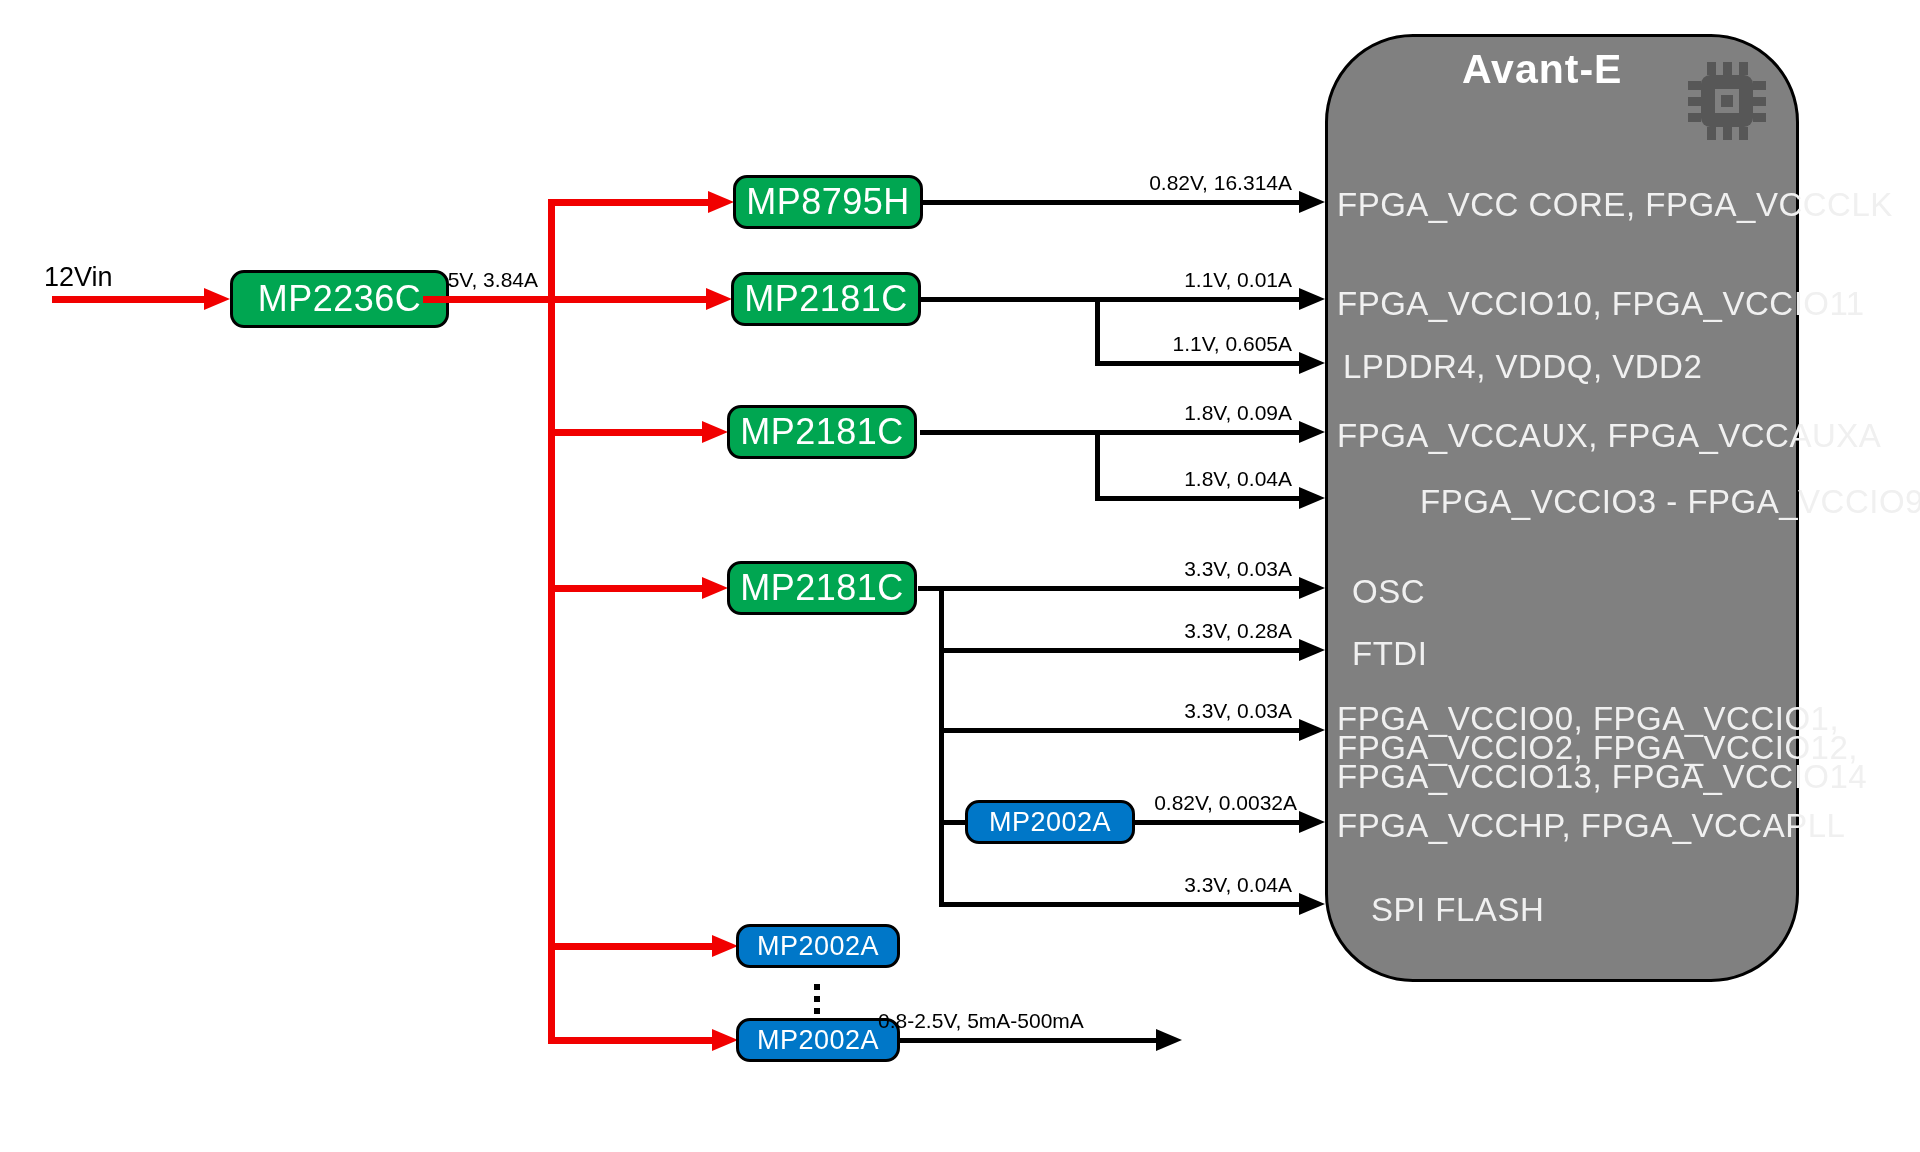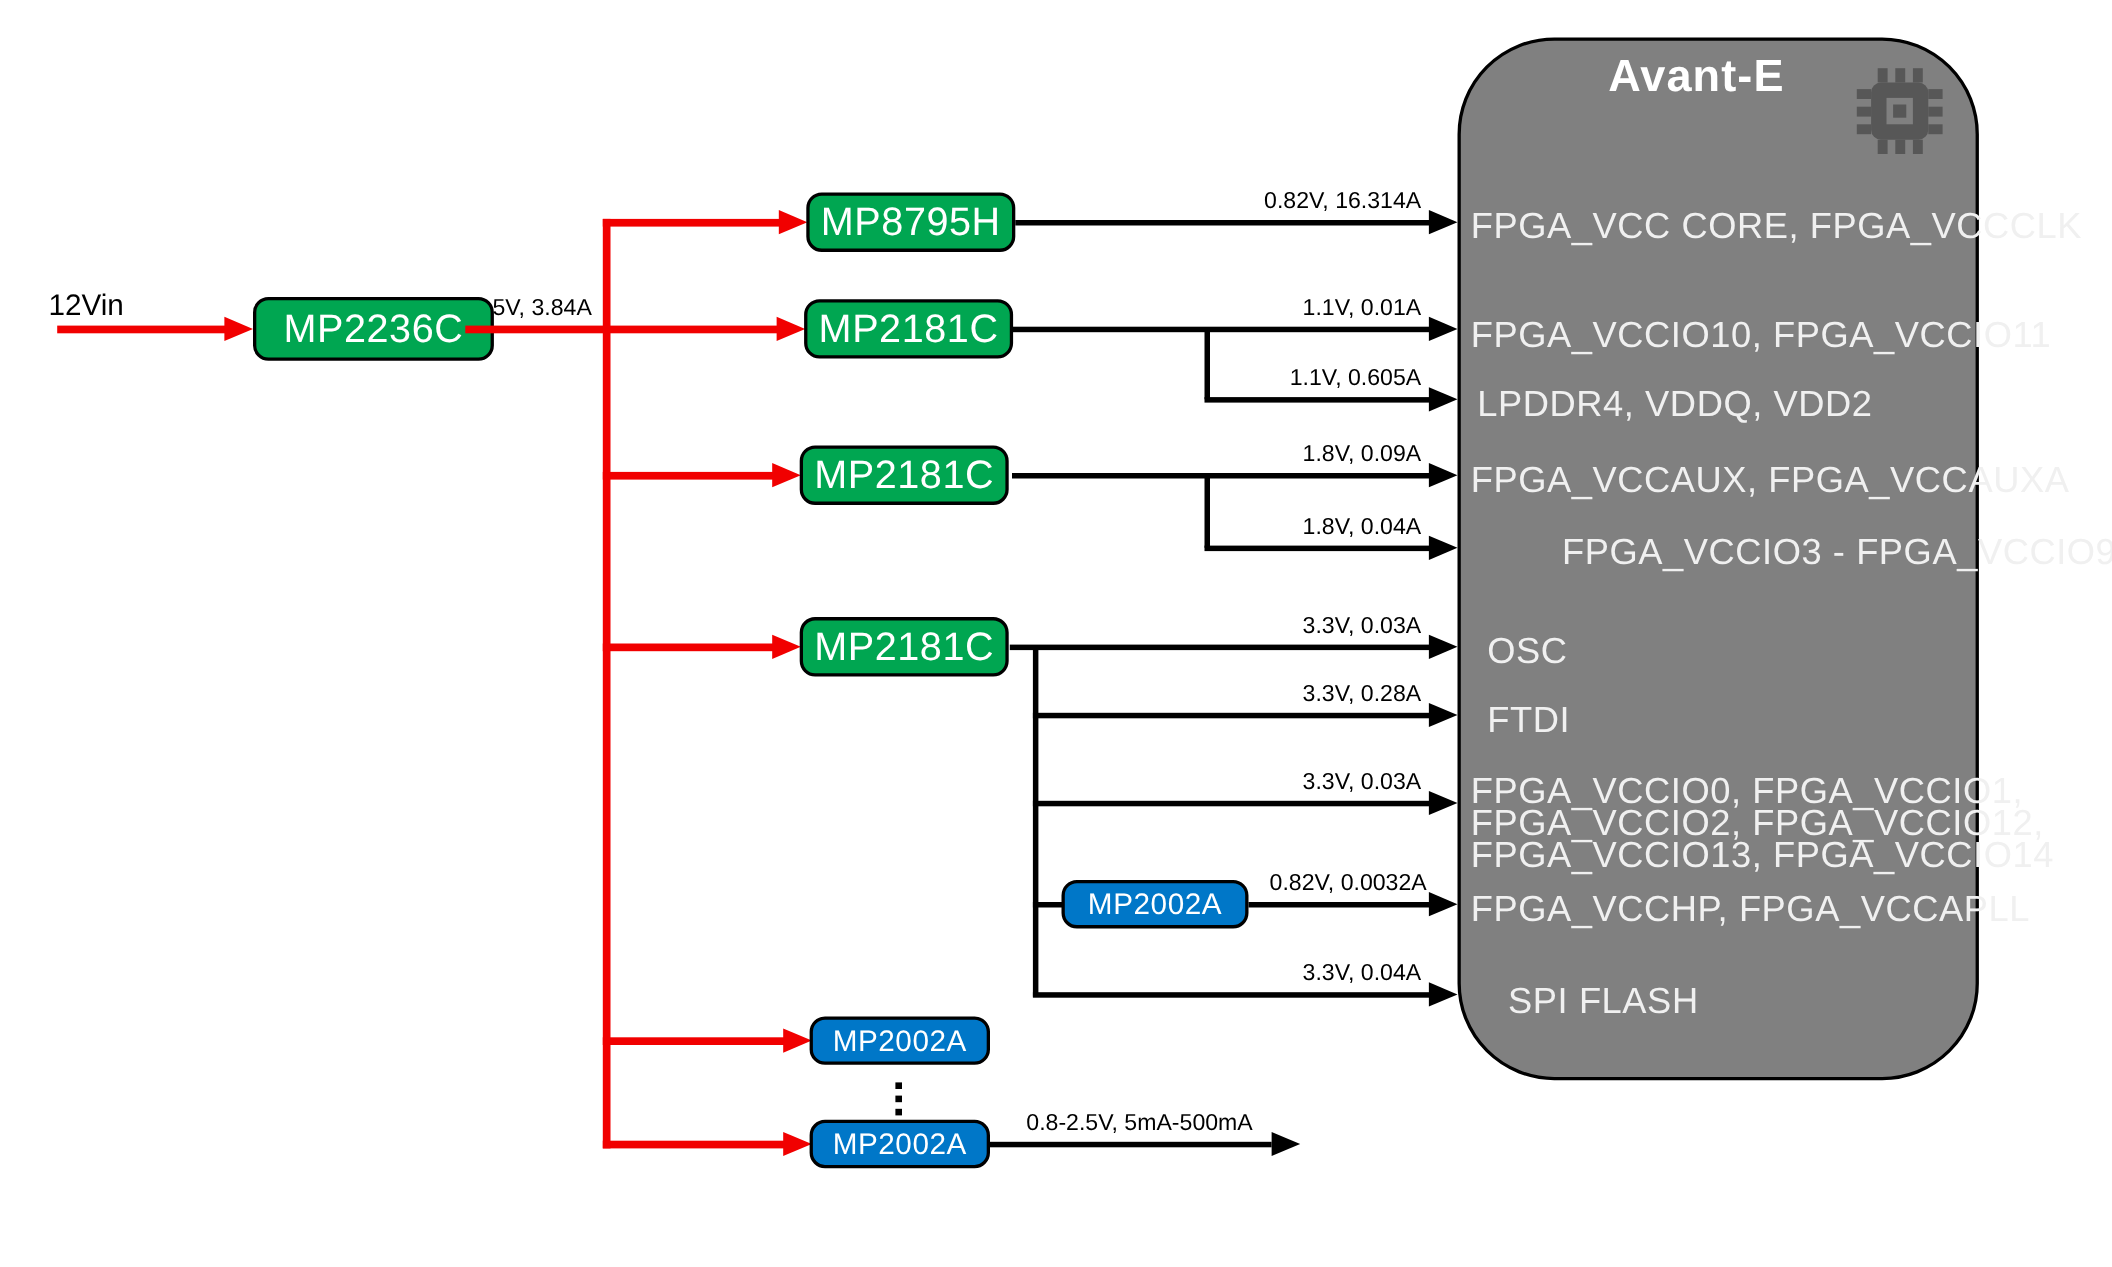--- a/index.html
+++ b/index.html
@@ -129,21 +129,21 @@
   <div class="kline" style="left:1135px;top:819.5px;width:167px;height:5px;"></div>
   <div class="ah black" style="left:1299px;top:811px;"></div>
   <div class="vlabel r" style="left:1087px;top:791px;">0.82V, 0.0032A</div>
 
   <div class="kline" style="left:939px;top:901.5px;width:363px;height:5px;"></div>
   <div class="ah black" style="left:1299px;top:893px;"></div>
   <div class="vlabel r" style="left:1082px;top:873px;">3.3V, 0.04A</div>
 
   <div class="kline" style="left:900px;top:1037.5px;width:256px;height:5px;"></div>
   <div class="ah black" style="left:1156px;top:1029px;"></div>
-  <div class="vlabel" style="left:933px;top:1009px;">0.8-2.5V, 5mA-500mA</div>
+  <div class="vlabel" style="left:878px;top:1009px;">0.8-2.5V, 5mA-500mA</div>
 
   <div id="fpga"></div>
   <div id="fpga-title">Avant-E</div>
 
   <div id="chip">
     <span class="pin pv" style="left:19px;top:0;"></span>
       <span class="pin pv" style="left:35px;top:0;"></span>
       <span class="pin pv" style="left:51px;top:0;"></span>
     <span class="pin pv" style="left:19px;top:65px;"></span>
       <span class="pin pv" style="left:35px;top:65px;"></span>

